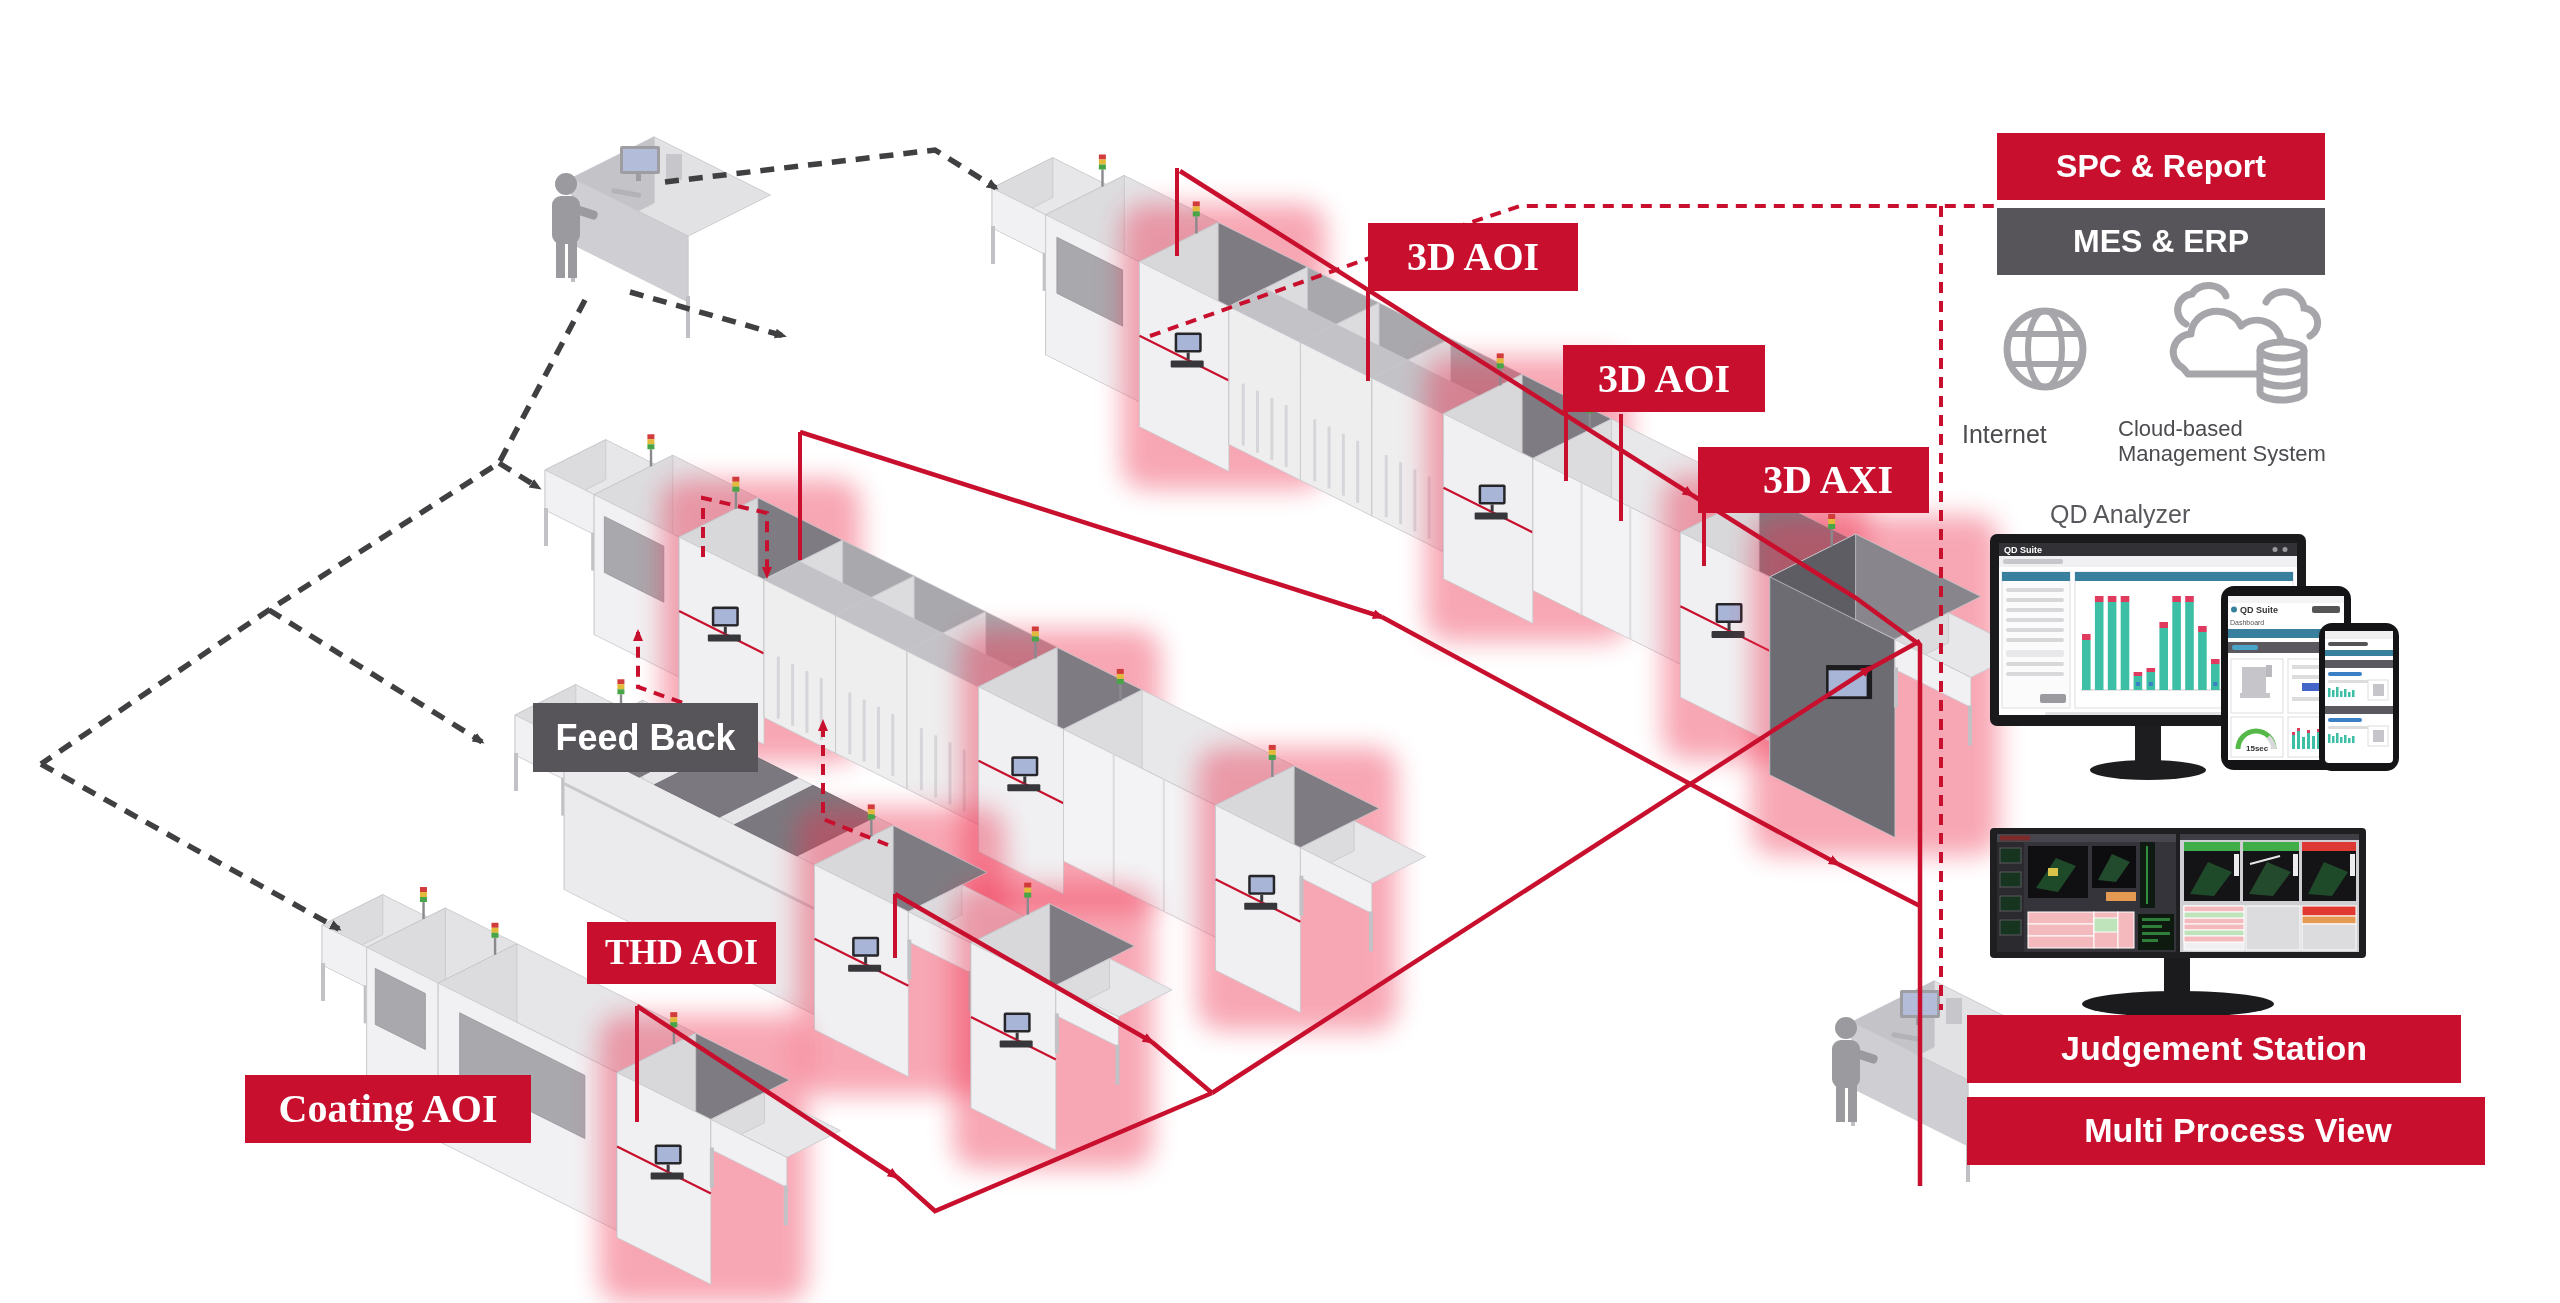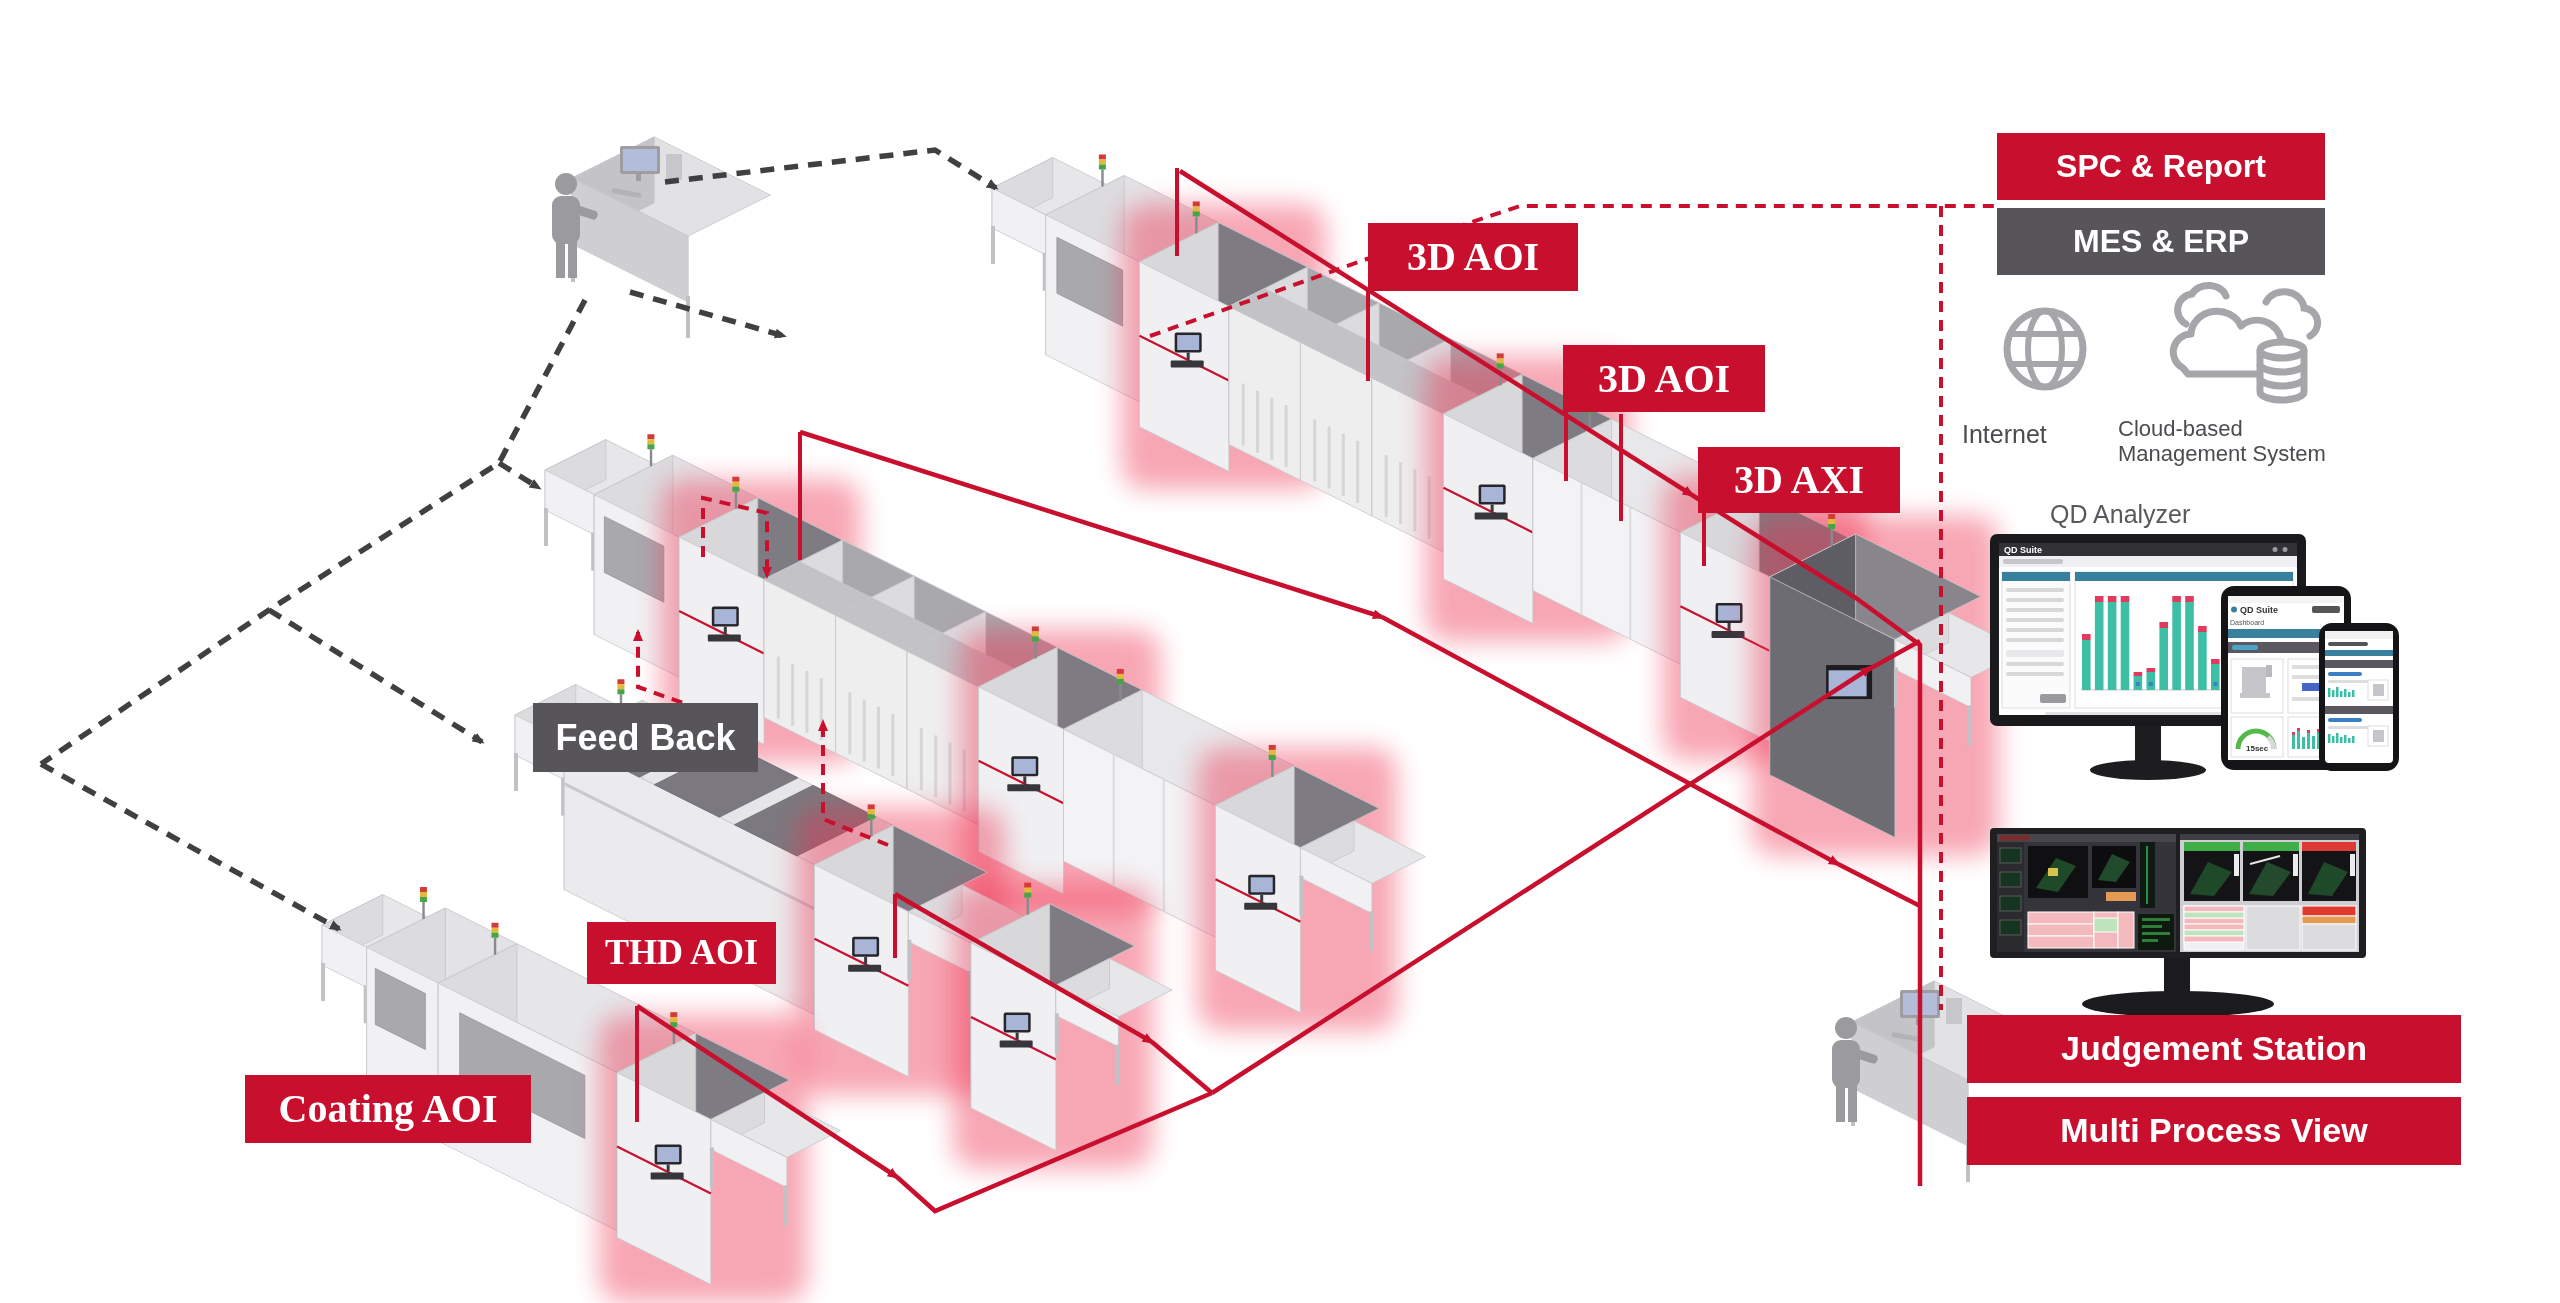--- a/index.html
+++ b/index.html
@@ -8,29 +8,29 @@
   .panelsvg{position:absolute;z-index:3;}
   .lbl{position:absolute;display:flex;align-items:center;justify-content:center;
        color:#fff;font-weight:bold;z-index:6;text-align:center;line-height:1.05;}
   .lbl-red{background:#c8102e;}
   .lbl-dark{background:#57545a;}
   .serif{font-family:"Liberation Serif",serif;}
   .sans{font-family:"Liberation Sans",sans-serif;}
   #lbl-spi{left:1176px;top:103px;width:216px;height:65px;font-size:40px;}
   #lbl-aoi1{left:1368px;top:223px;width:210px;height:68px;font-size:40px;}
   #lbl-aoi2{left:1563px;top:345px;width:202px;height:67px;font-size:40px;}
-  #lbl-axi{left:1698px;top:447px;width:202px;height:66px;font-size:40px;}
+  #lbl-axi{left:1698px;top:447px;width:202px;height:66px;font-size:40px;padding-left:29px;}
   #lbl-ff{left:560px;top:423px;width:291px;height:67px;font-size:36px;}
   #lbl-fb{left:533px;top:703px;width:225px;height:69px;font-size:36px;}
   #lbl-thd{left:587px;top:922px;width:189px;height:62px;font-size:36px;}
   #lbl-coating{left:245px;top:1075px;width:286px;height:68px;font-size:40px;}
   #lbl-spc{left:1997px;top:133px;width:328px;height:67px;font-size:32px;}
   #lbl-mes{left:1997px;top:208px;width:328px;height:67px;font-size:32px;}
   #lbl-judge{left:1967px;top:1015px;width:494px;height:68px;font-size:34px;}
-  #lbl-multi{left:1967px;top:1097px;width:494px;height:68px;font-size:34px;}
+  #lbl-multi{left:1967px;top:1097px;width:494px;height:68px;font-size:34px;padding-left:24px;}
   .graytext{position:absolute;color:#4d4b50;z-index:6;text-align:left;font-weight:normal;}
   #lbl-internet{left:1962px;top:420px;width:166px;height:30px;font-size:25px;}
   #lbl-cloud{left:2118px;top:416px;width:258px;height:58px;font-size:22px;line-height:1.15;}
   #lbl-qd{left:2050px;top:500px;width:200px;height:28px;font-size:25px;color:#59575c;}
 </style>
 </head>
 <body>
 
 <div id="canvas">
 

